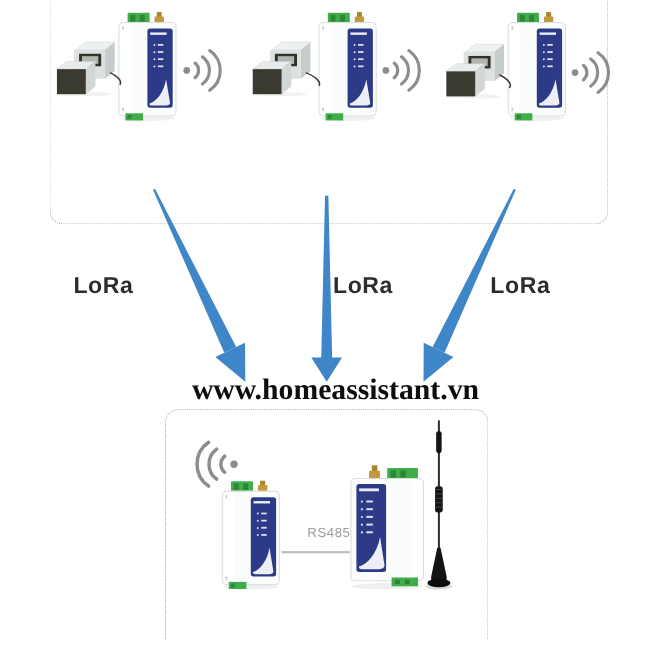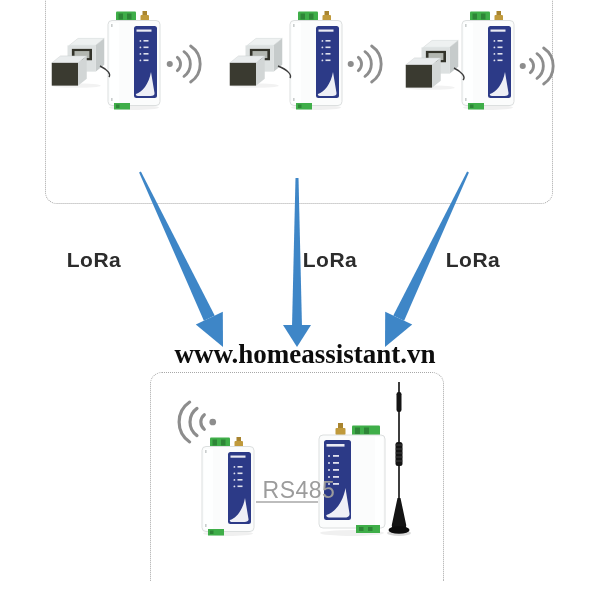--- a/index.html
+++ b/index.html
@@ -11,21 +11,21 @@
               border-radius:12px 12px 0 0;}
   .comp{position:absolute;}
   .comp svg{display:block;width:100%;height:100%;}
   .overlay{position:absolute;left:0;top:0;width:600px;height:600px;pointer-events:none;}
   .lora-label{position:absolute;width:60px;text-align:center;font-size:21px;font-weight:600;
               color:#2c2c2c;letter-spacing:0.5px;}
   .watermark{position:absolute;left:155px;top:339px;width:300px;text-align:center;
              font-family:"Liberation Serif",serif;font-size:27px;font-weight:600;color:#0d0d0d;}
   .bus-line{position:absolute;left:256px;top:501px;width:62px;height:2px;background:#bdbdbd;}
   .bus-label{position:absolute;left:252px;top:477px;width:94px;text-align:center;
-             font-size:23px;color:#9c9c9c;letter-spacing:0.5px;}
+             font-size:12px;color:#9c9c9c;letter-spacing:0.5px;}
 </style>
 </head>
 <body>
 
 <div class="canvas">
 
   <div class="dashed-box box-top"></div>
   <div class="dashed-box box-bottom"></div>
 
   <div class="comp" style="left:50px;top:36px;width:56px;height:52px">

